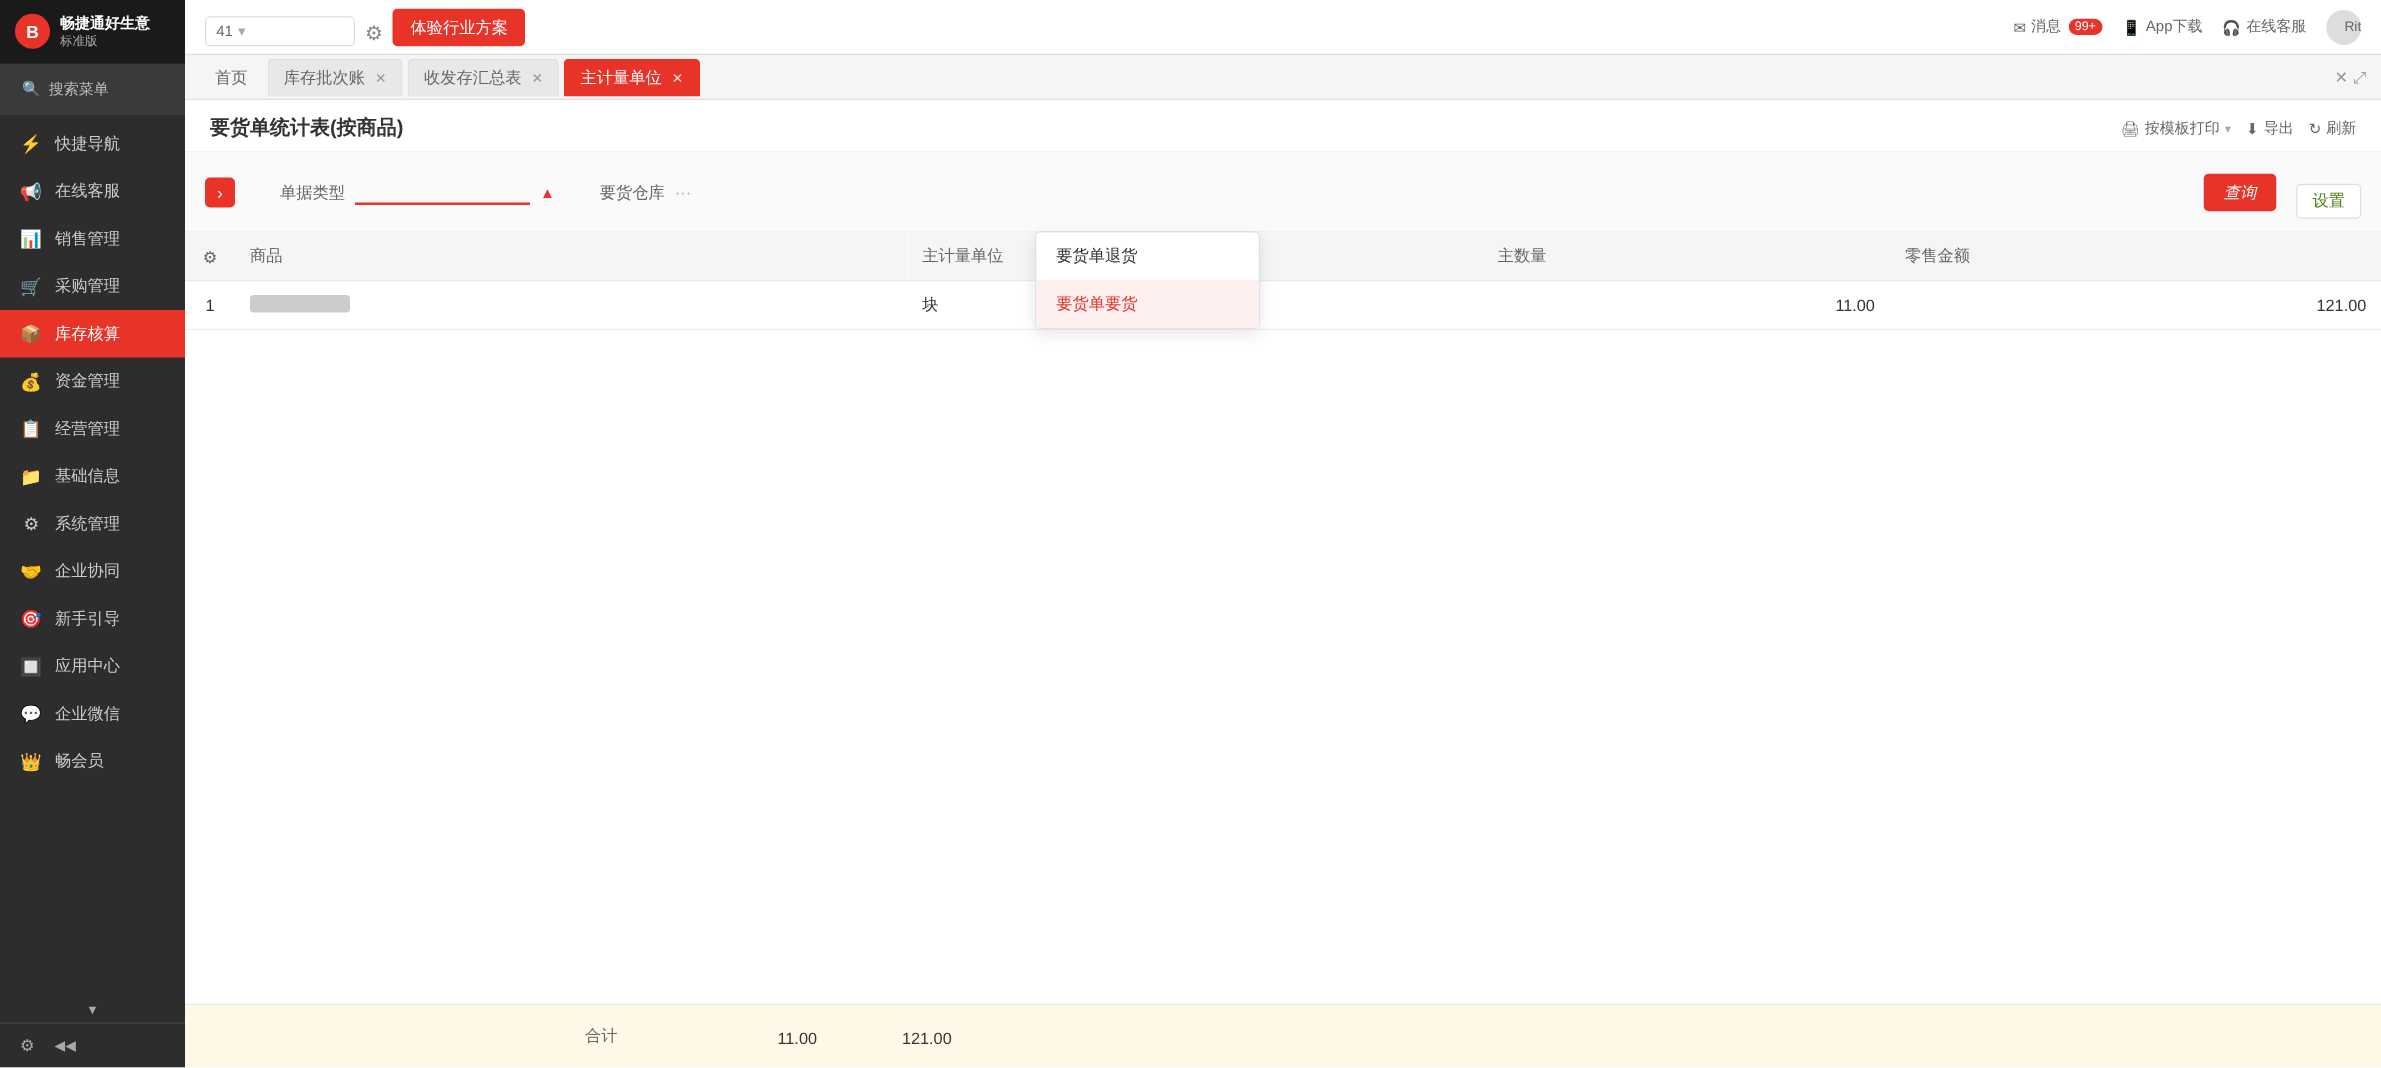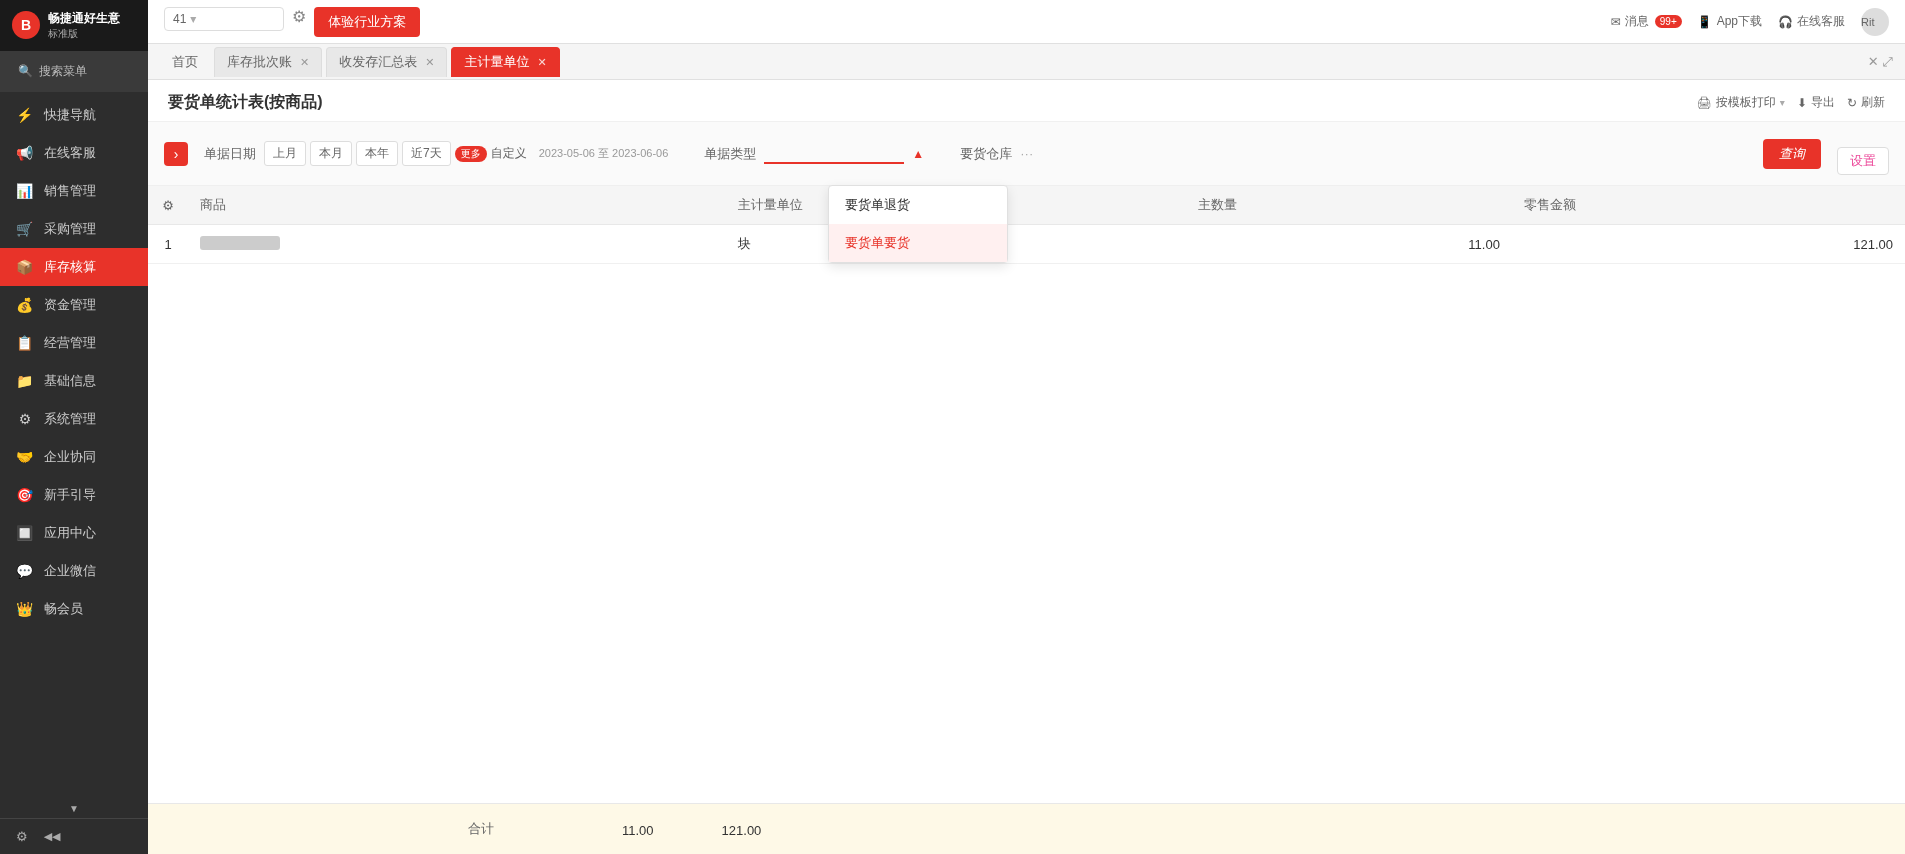--- a/index.html
+++ b/index.html
@@ -112,21 +112,21 @@
       border-bottom: 1px solid #e0e0e0;
       display: flex;
       align-items: center;
       padding: 0 16px;
       height: 44px;
       gap: 12px;
       flex-shrink: 0;
     }
     .topbar-left {
       display: flex;
-      align-items: flex-start;
+      align-items: flex-end;
       gap: 8px;
       flex: 1;
     }
     .store-selector {
       display: flex;
       align-items: center;
       gap: 4px;
       border: 1px solid #ddd;
       border-radius: 4px;
       padding: 4px 8px;
@@ -359,21 +359,21 @@
       font-size: 13px;
       margin-left: auto;
       font-style: italic;
     }
     .settings-btn {
       border: 1px solid #ddd;
       border-radius: 4px;
       padding: 4px 12px;
       cursor: pointer;
       font-size: 13px;
-      color: #ec4899;
+      color: #4d7c0f;
       background: #fff;
       margin-top: 15px;
     }
 
     
     .dropdown-overlay {
       position: absolute;
       top: 100%;
       left: 680px;
       z-index: 100;
@@ -567,21 +567,21 @@
         <span class="badge">99+</span>
       </div>
       <div class="topbar-action">
         <span>📱</span>
         <span>App下载</span>
       </div>
       <div class="topbar-action">
         <span>🎧</span>
         <span>在线客服</span>
       </div>
-      <div class="user-avatar" style="display:flex;align-items:center;justify-content:flex-start;font-size:11px;color:#666;">
+      <div class="user-avatar" style="display:flex;align-items:center;justify-content:flex-end;font-size:11px;color:#666;">
         <span>Rit</span>
       </div>
     </div>
   </div>
 
   <div class="tabbar">
     <div class="tab-item tab-home">
       <span>首页</span>
     </div>
     <div class="tab-item">
@@ -619,32 +619,20 @@
         <div class="action-btn">
           <span>↻</span>
           <span>刷新</span>
         </div>
       </div>
     </div>
 
     <div class="filter-bar">
       <div class="filter-toggle">›</div>
 
-      <div class="filter-group">
-        <span class="filter-label">单据日期</span>
-        <div class="filter-date-btns">
-          <button class="date-btn">上月</button>
-          <button class="date-btn">本月</button>
-          <button class="date-btn">本年</button>
-          <button class="date-btn">近7天</button>
-          <span class="more-badge">更多</span>
-          <span class="custom-btn">自定义</span>
-        </div>
-        <span class="date-range-text">2023-05-06 至 2023-06-06</span>
-      </div>
 
       <div class="filter-type-group">
         <span class="filter-label">单据类型</span>
         <input class="type-select" type="text" style="width: 140px;">
         <span class="select-arrow-up">▲</span>
       </div>
 
       <div class="warehouse-group">
         <span class="filter-label">要货仓库</span>
         <span class="warehouse-more">···</span>

